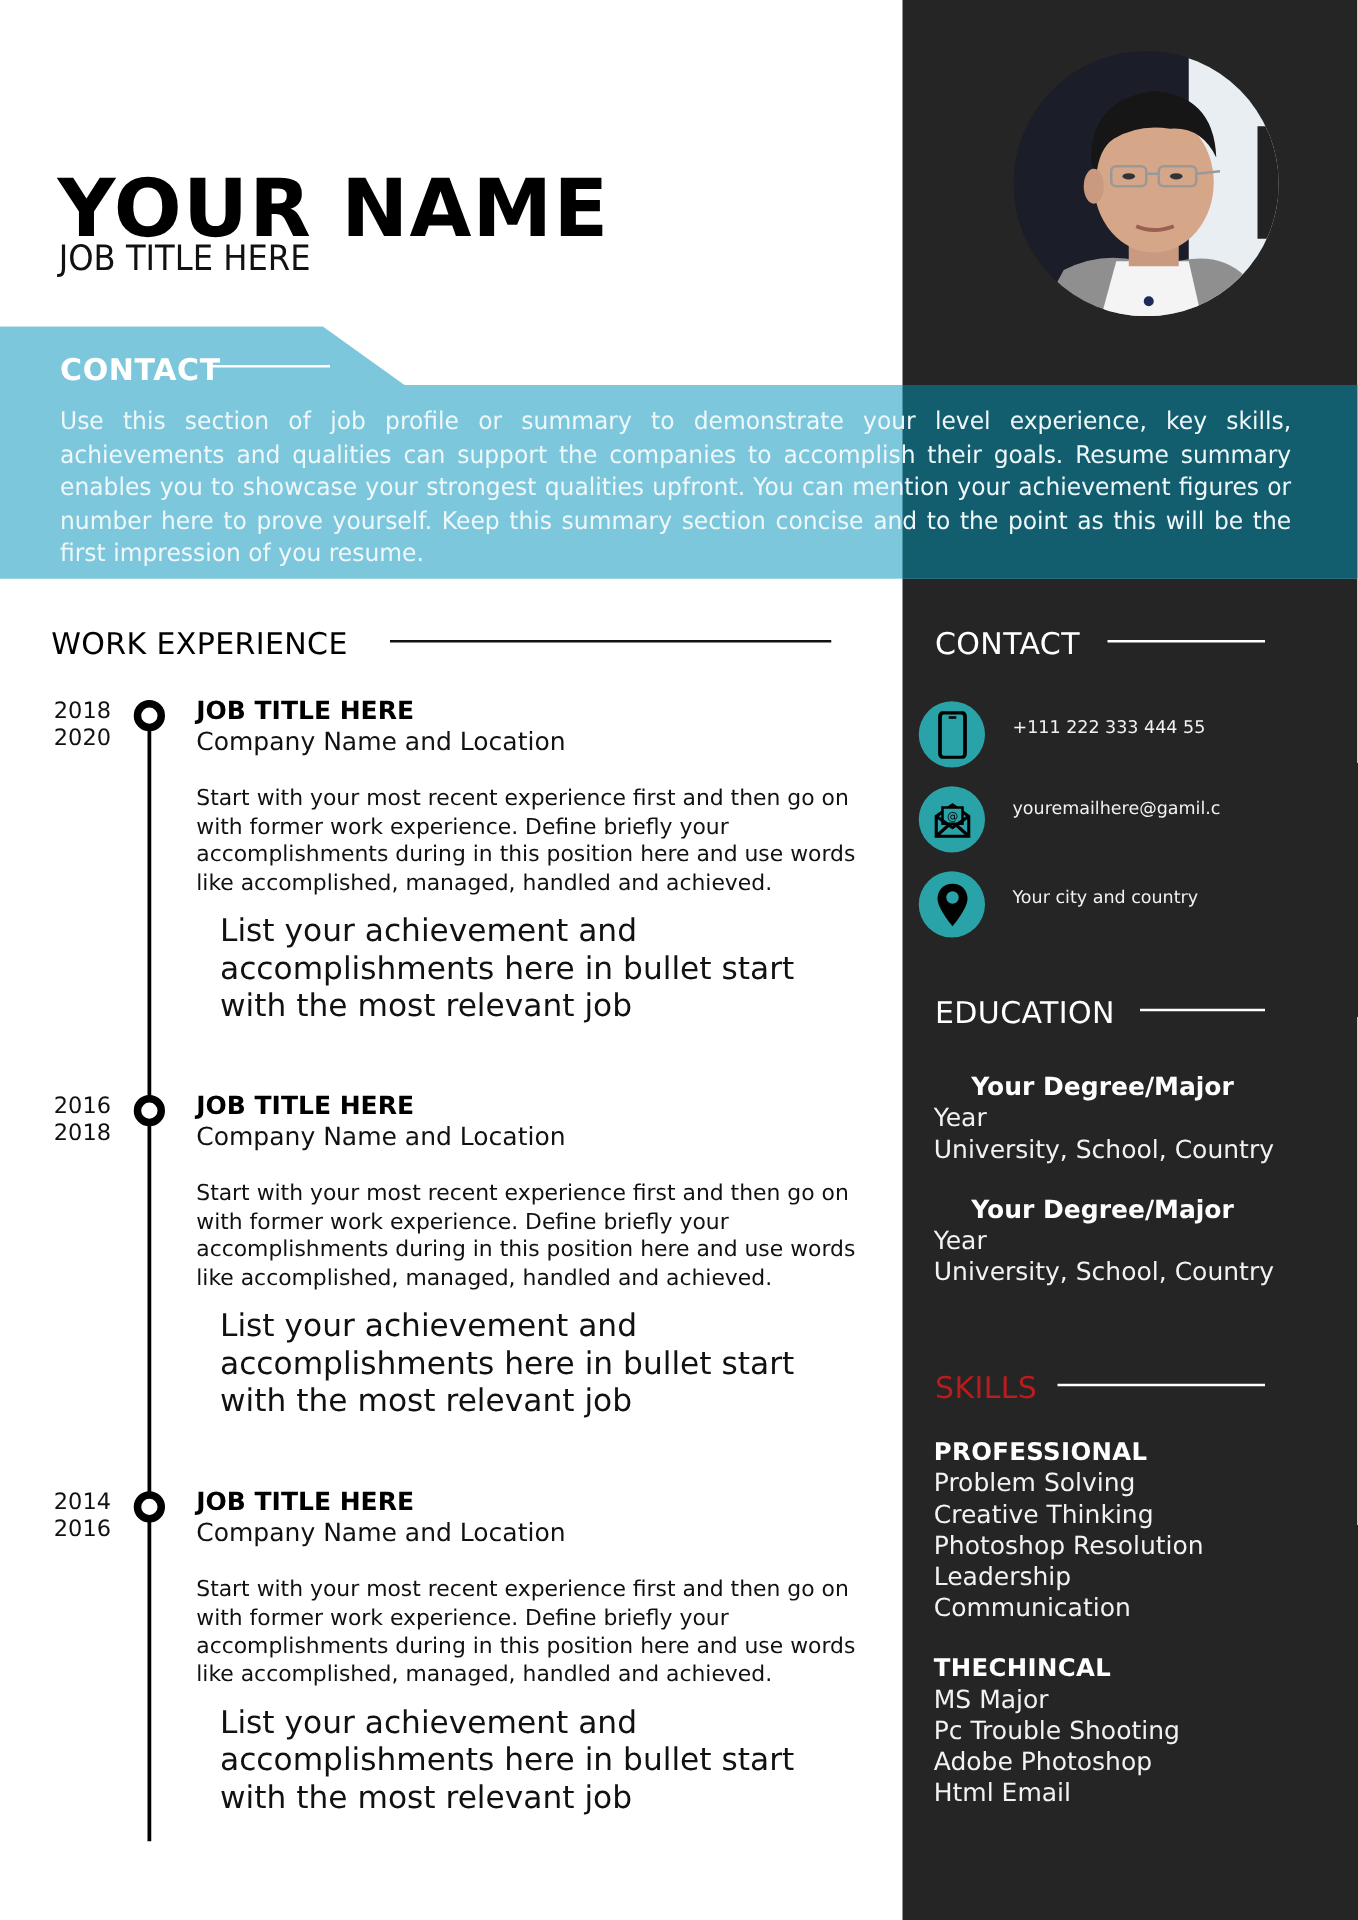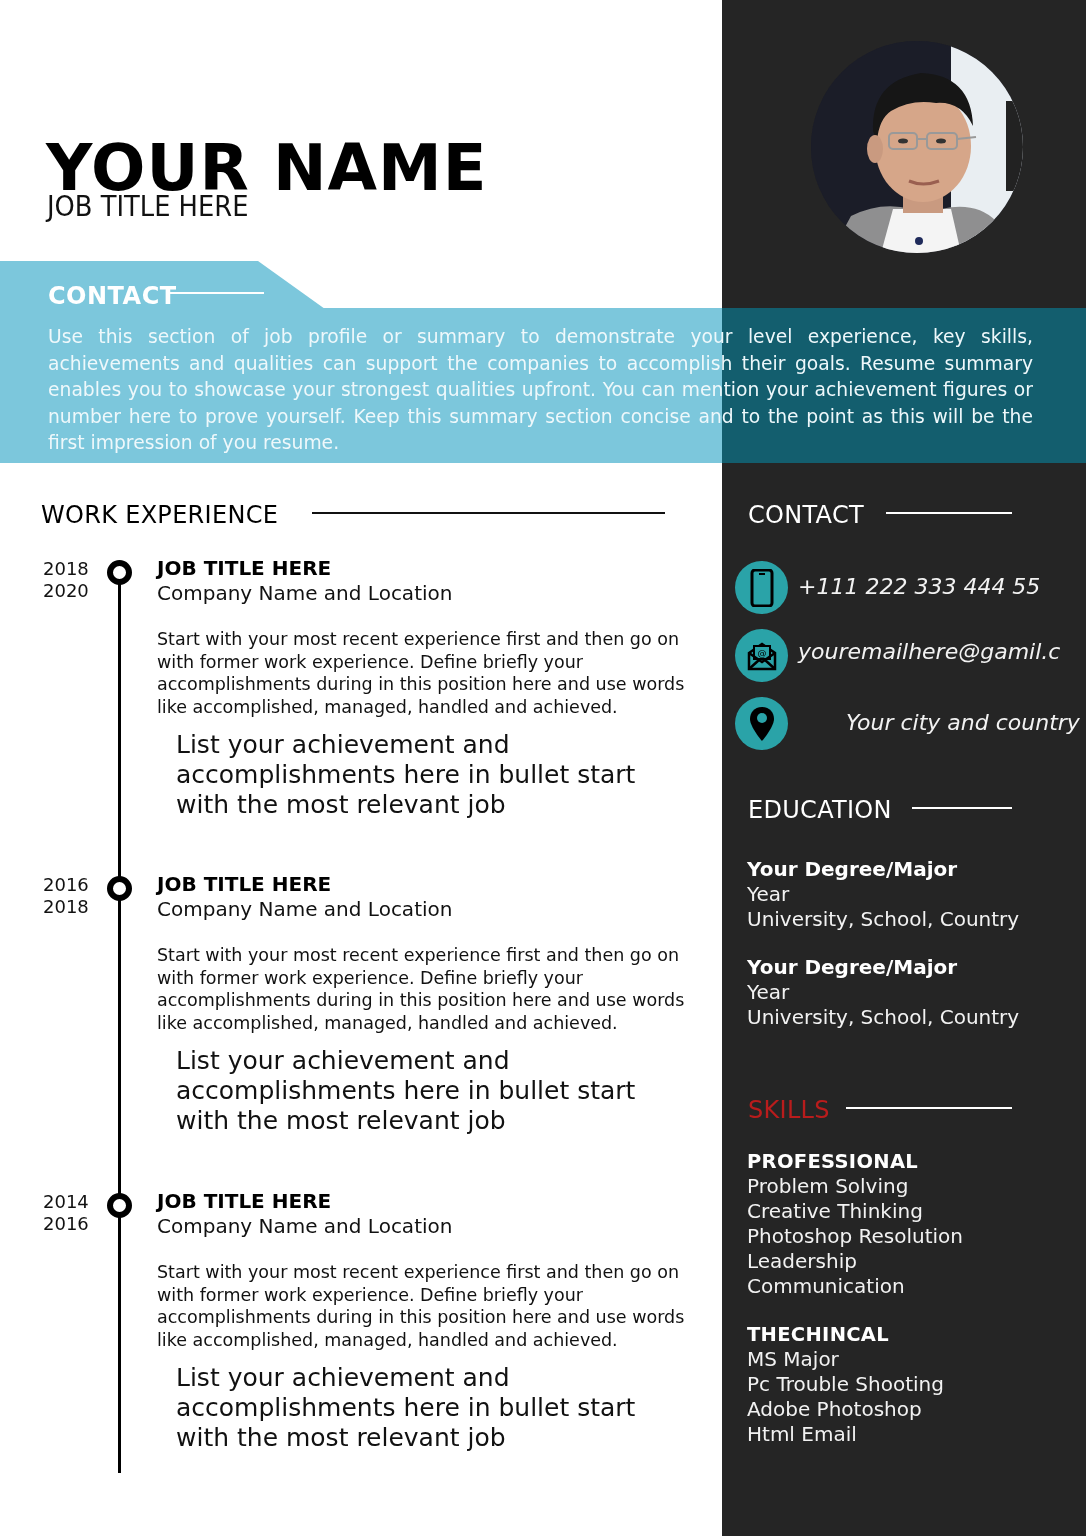--- a/index.html
+++ b/index.html
@@ -35,27 +35,27 @@
   .job .title { position: absolute; left: 157px; top: -2px; font-weight: bold; font-size: 20px; color: #000; }
   .job .company { position: absolute; left: 157px; top: 23px; font-size: 20px; color: #111; text-align: right; }
   .job .desc { position: absolute; left: 157px; top: 70px; width: 530px; font-size: 17.5px; line-height: 22.7px; color: #111; }
   .job .bullets { position: absolute; left: 176px; top: 172px; width: 500px; font-size: 25px; line-height: 30px; color: #111; }
 
   
   .contact-title { left: 748px; top: 501px; color: #fff; }
   .contact-line { left: 886px; top: 512px; width: 126px; background: #fff; }
   .contact-item { position: absolute; left: 735px; width: 340px; height: 54px; }
   .contact-icon { position: absolute; left: 0; top: 0; width: 53px; height: 53px; border-radius: 50%; background: #2aa3a8; display: flex; align-items: center; justify-content: center; }
-  .contact-text { position: absolute; left: 63px; top: 13px; font-size: 22px; color: #f2f2f2; white-space: nowrap; font-style: italic; }
+  .contact-text { position: absolute; left: 75px; top: 13px; font-size: 14px; color: #f2f2f2; white-space: nowrap; }
 
   
   .edu-title { left: 748px; top: 796px; color: #fff; }
   .edu-line { left: 912px; top: 807px; width: 100px; background: #fff; }
   .edu-item { position: absolute; left: 747px; font-size: 20px; line-height: 25px; color: #f2f2f2; }
-  .edu-item .deg { font-weight: bold; color: #fff; }
+  .edu-item .deg { font-weight: bold; color: #fff; margin-left: 30px; }
 
   
   .skills-title { left: 748px; top: 1096px; color: #b91c1c; }
   .skills-line { left: 846px; top: 1107px; width: 166px; background: #fff; }
   .skill-group { position: absolute; left: 747px; font-size: 20px; line-height: 25px; color: #f2f2f2; }
   .skill-group .grp { font-weight: bold; color: #fff; font-size: 19.5px; letter-spacing: 0.3px; }
 </style>
 </head>
 <body>
 
@@ -166,21 +166,21 @@
   <div class="contact-text" style="top:10px;">youremailhere@gamil.c</div>
 </div>
 
 <div class="contact-item" style="top:697px;">
   <div class="contact-icon">
     <svg width="26" height="36" viewBox="0 0 26 36">
       <path d="M13 1 C5 1 1 7 1 13 C1 21 13 35 13 35 C13 35 25 21 25 13 C25 7 21 1 13 1 Z" fill="#000"></path>
       <circle cx="13" cy="12" r="5" fill="#2aa3a8"></circle>
     </svg>
   </div>
-  <div class="contact-text" style="top:13px;margin-left:48px;">Your city and country</div>
+  <div class="contact-text" style="top:13px;">Your city and country</div>
 </div>
 
 <div class="sec-title edu-title">EDUCATION</div>
 <div class="sec-line edu-line"></div>
 
 <div class="edu-item" style="top:857px;">
   <div class="deg">Your Degree/Major</div>
   <div>Year</div>
   <div>University, School, Country</div>
 </div>

